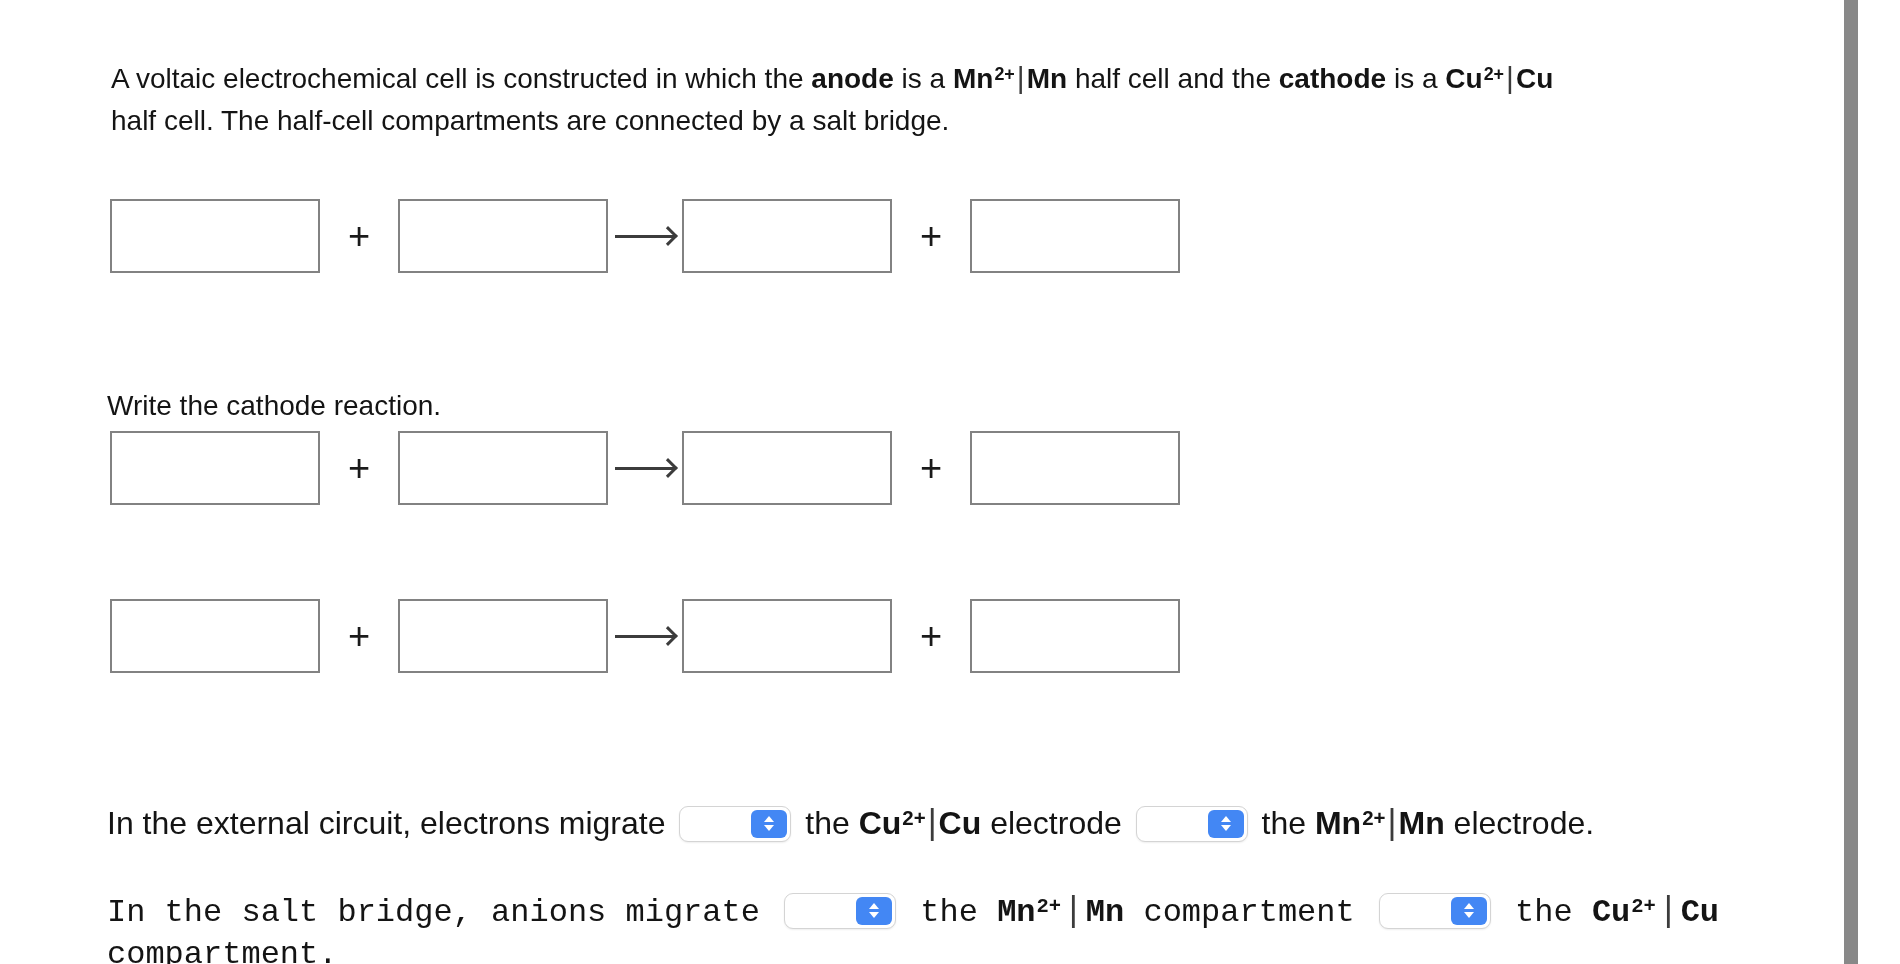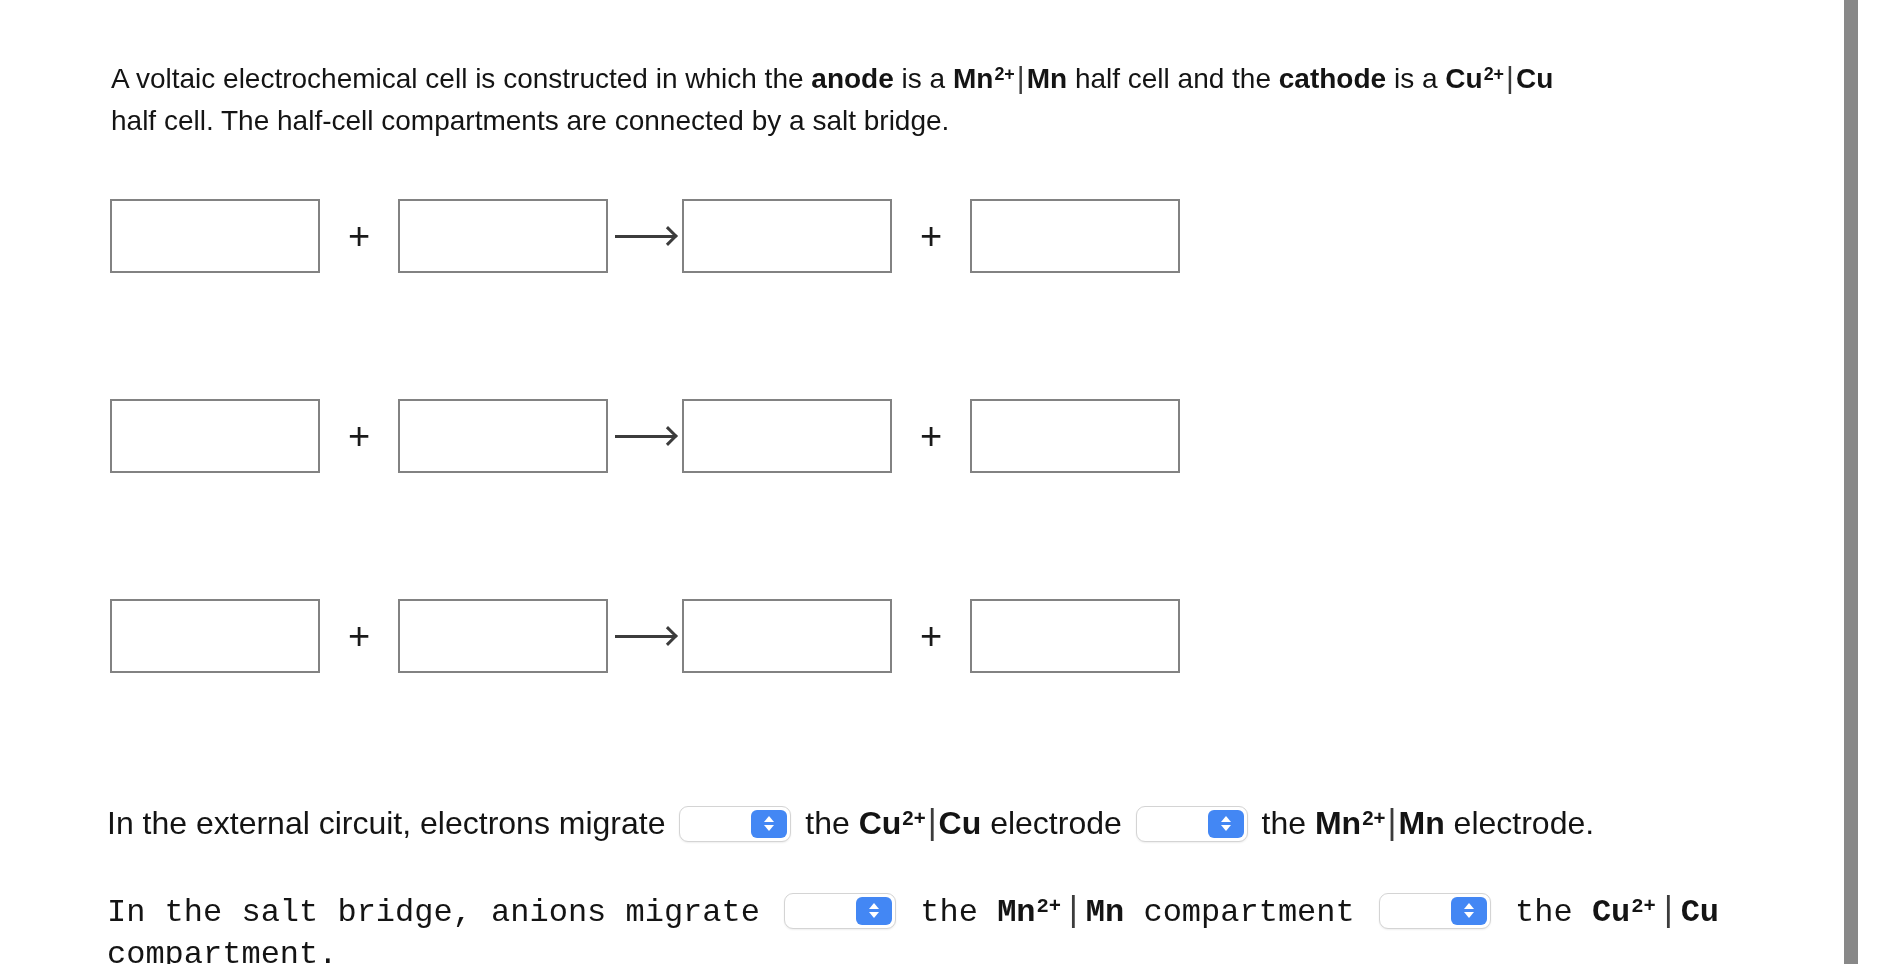--- a/index.html
+++ b/index.html
@@ -82,20 +82,21 @@
     <div class="arrow-wrap">
         <div class="arrow"></div>
       </div>
     <input class="rbox" type="text" value="" style="">
     <div class="plus">+</div>
     <input class="rbox" type="text" value="" style="">
   </div>
 </section>
 
 <section class="section sec-2">
+  <div class="label">Write the cathode reaction.</div>
   <div class="row">
     <input class="rbox" type="text" value="" style="">
     <div class="plus">+</div>
     <input class="rbox" type="text" value="" style="">
     <div class="arrow-wrap">
         <div class="arrow"></div>
       </div>
     <input class="rbox" type="text" value="" style="">
     <div class="plus">+</div>
     <input class="rbox" type="text" value="" style="">

